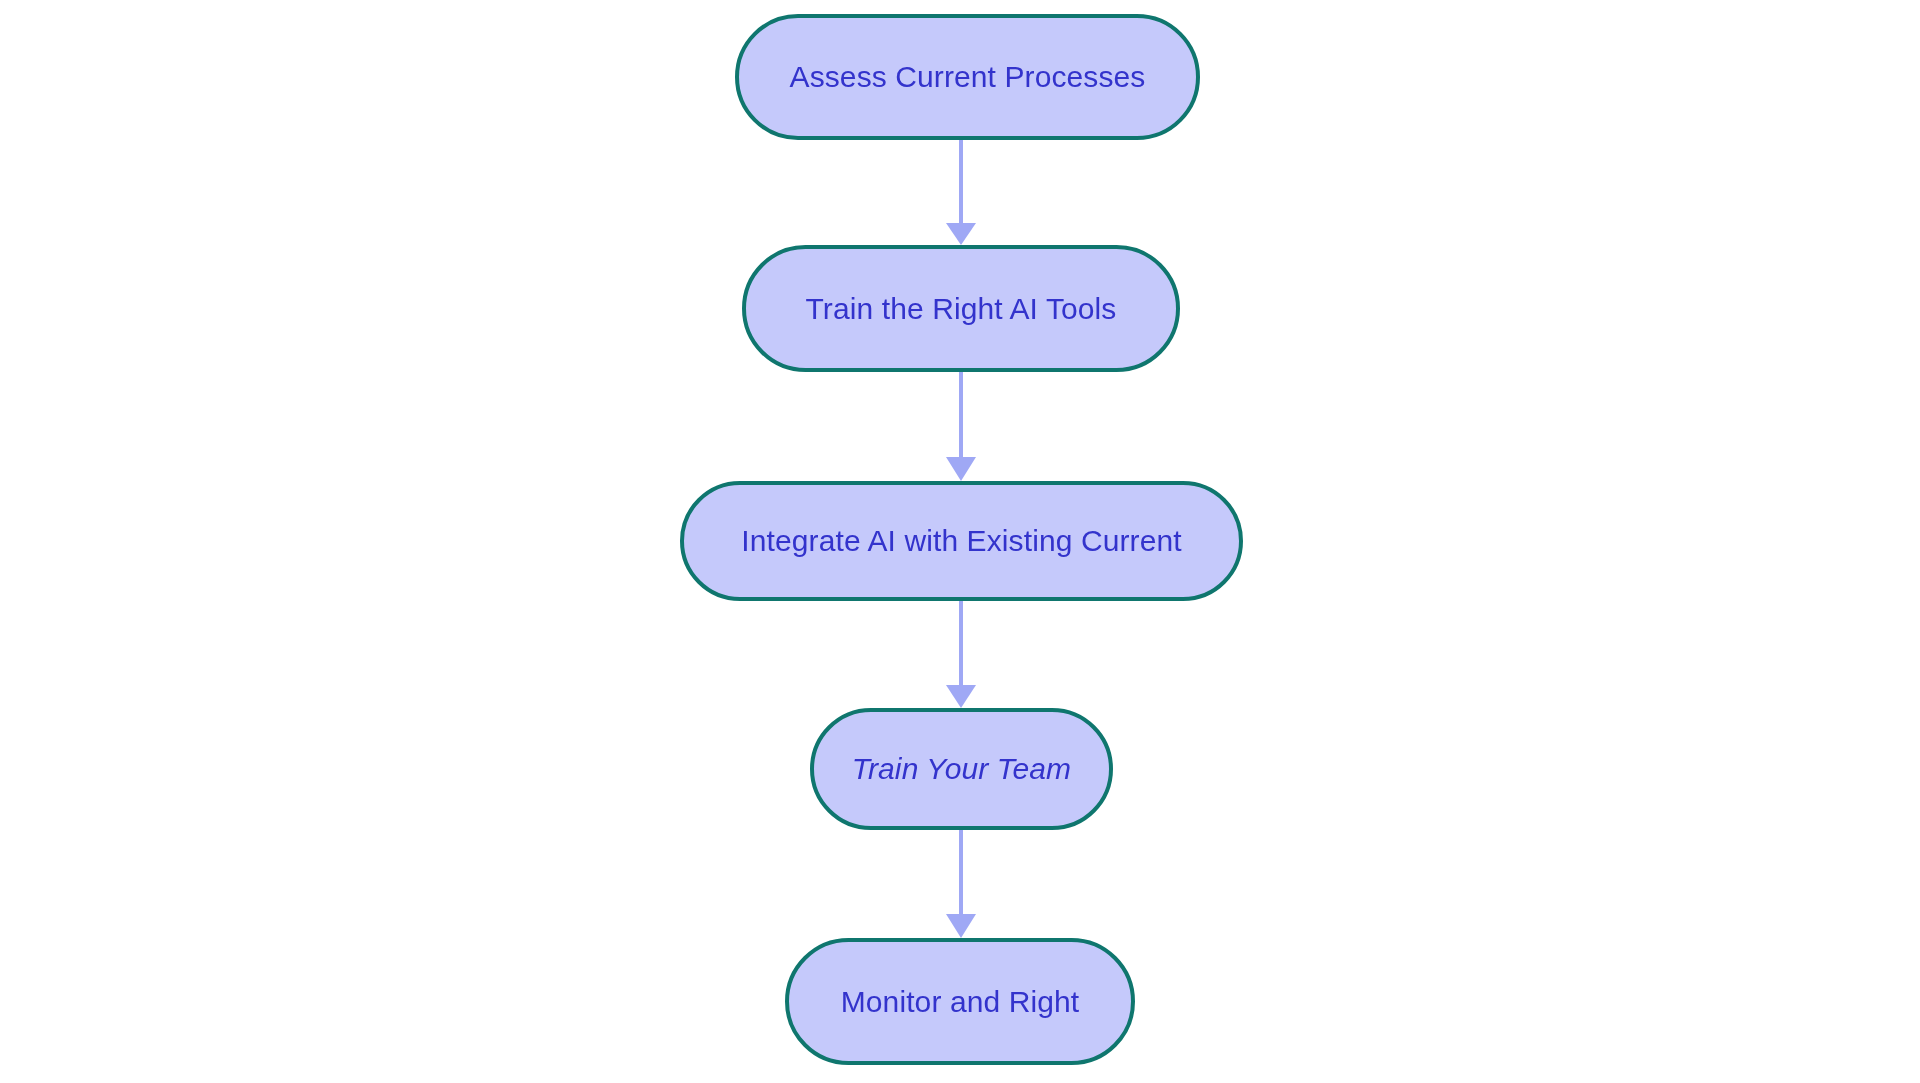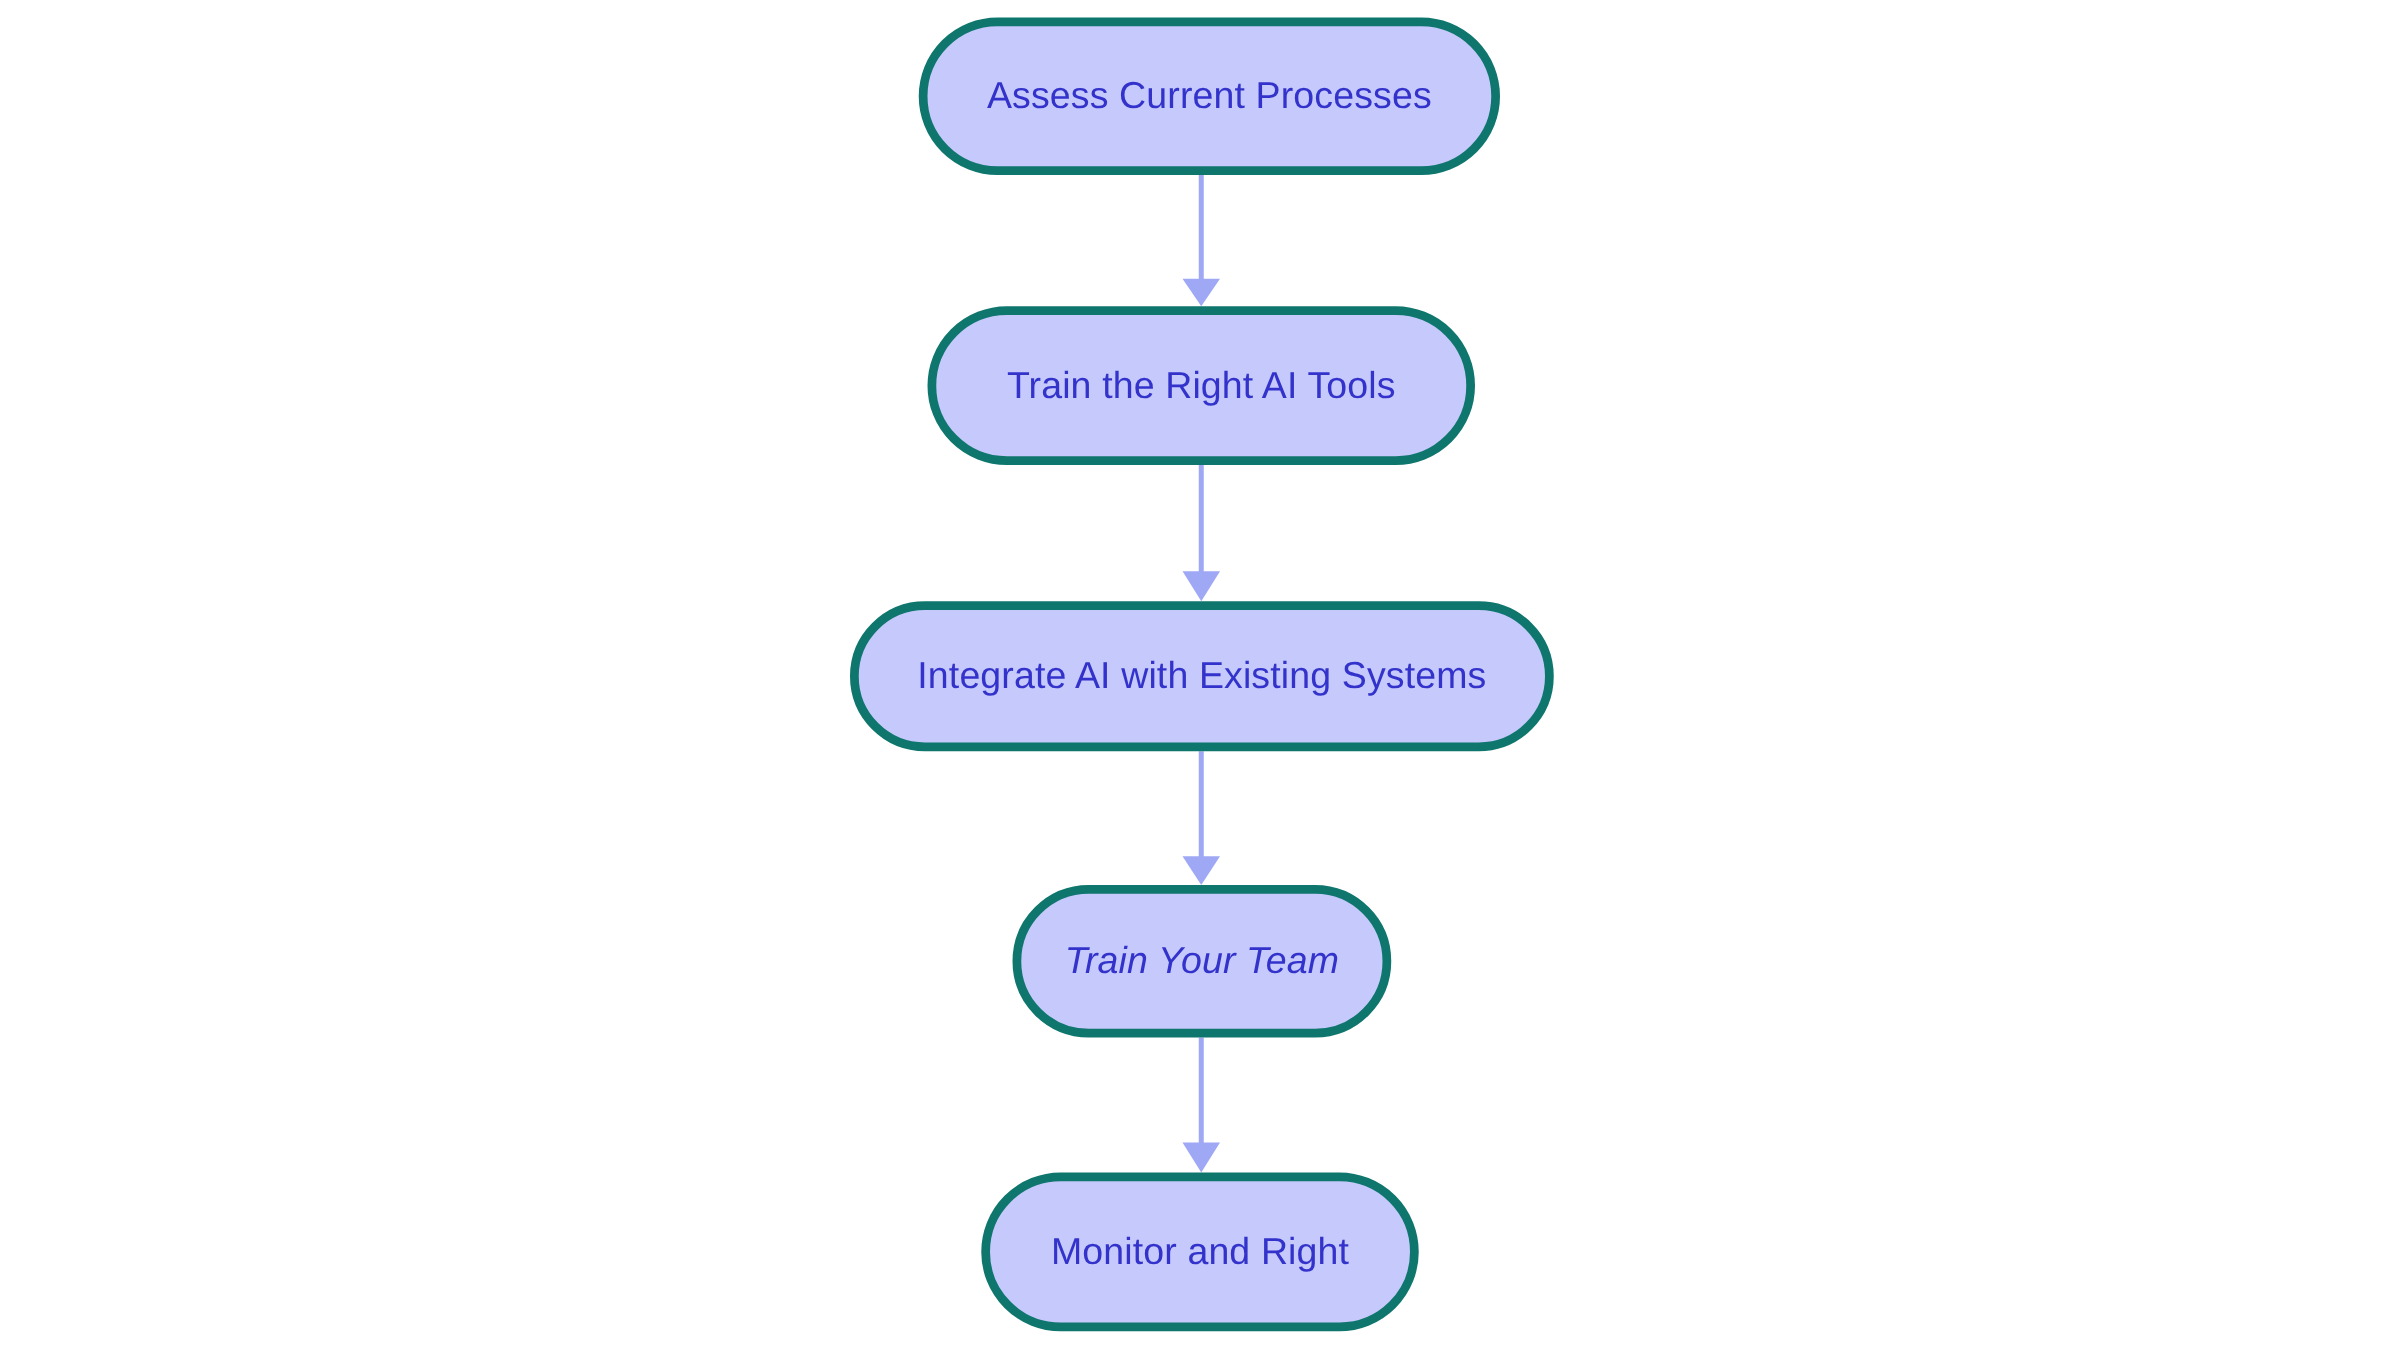--- a/index.html
+++ b/index.html
@@ -42,21 +42,21 @@
     z-index: 2;
   }
 
   .flow-node {
     position: absolute;
     box-sizing: border-box;
     display: flex;
     align-items: center;
     justify-content: center;
     background: #c5c9fb;
-    border: 7px solid #0f766e;
+    border: 4px solid #0f766e;
     border-radius: 999px;
     text-align: center;
   }
 
   .flow-node-label {
     color: #3333cc;
     font-family: "Liberation Sans", "DejaVu Sans", sans-serif;
     font-size: 30px;
     font-weight: 400;
     line-height: 1.2;
@@ -104,21 +104,21 @@
 
     <div class="flow-node" id="node-0">
       <span class="flow-node-label">Assess Current Processes</span>
     </div>
 
     <div class="flow-node" id="node-1">
       <span class="flow-node-label">Train the Right AI Tools</span>
     </div>
 
     <div class="flow-node" id="node-2">
-      <span class="flow-node-label">Integrate AI with Existing Systems</span>
+      <span class="flow-node-label">Integrate AI with Existing Current</span>
     </div>
 
     <div class="flow-node" id="node-3">
       <span class="flow-node-label">Train Your Team</span>
     </div>
 
     <div class="flow-node" id="node-4">
       <span class="flow-node-label">Monitor and Right</span>
     </div>
 

